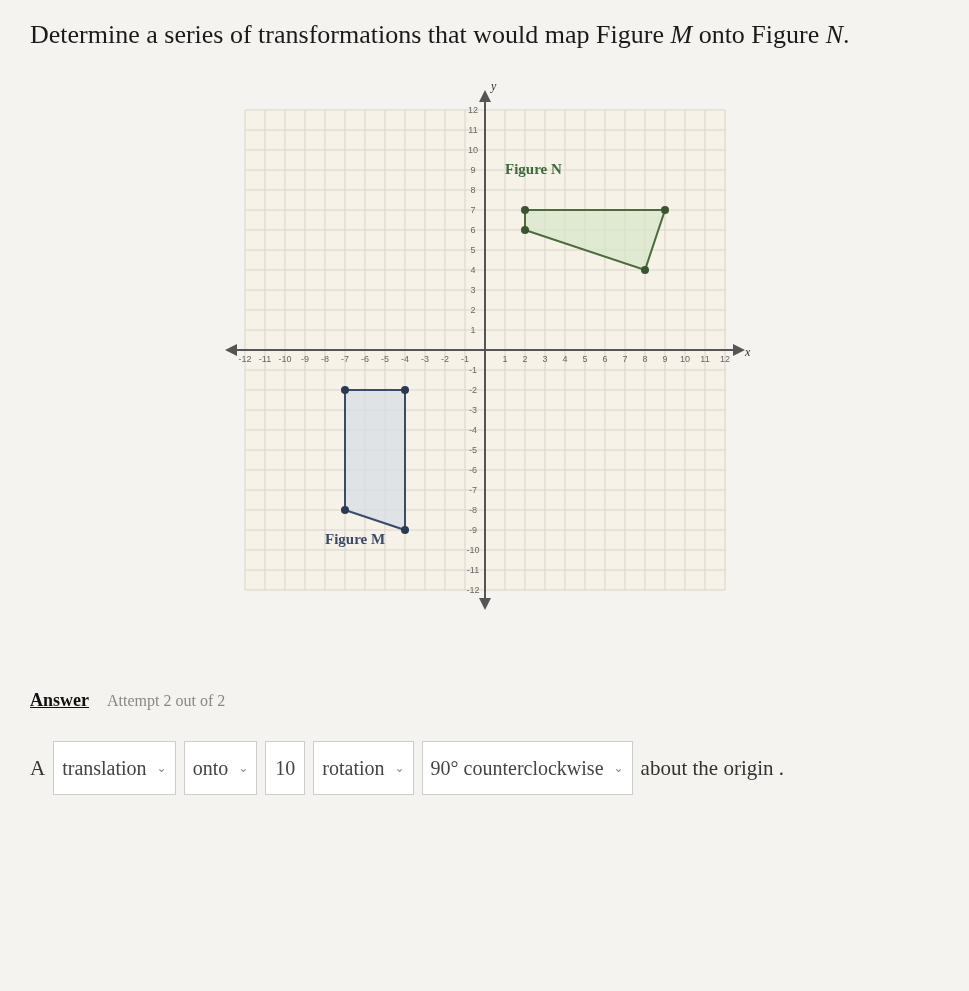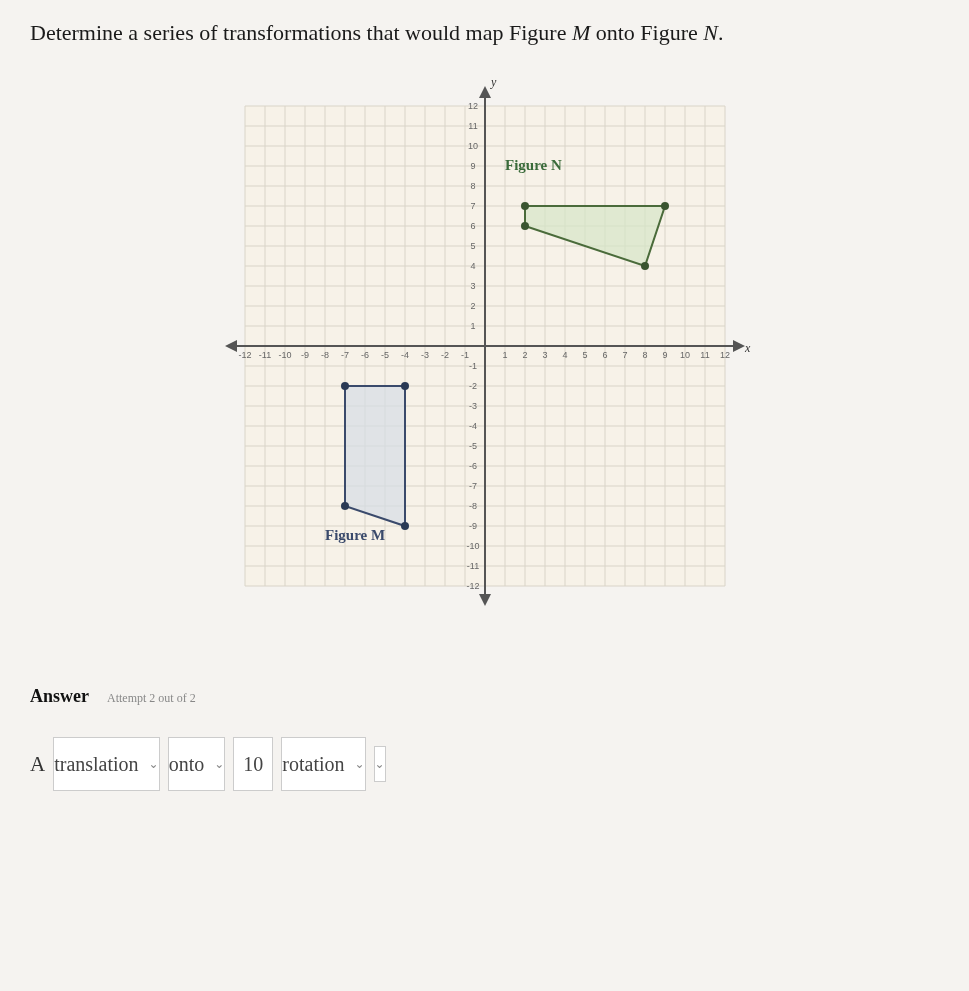--- a/index.html
+++ b/index.html
@@ -5,21 +5,21 @@
   * { box-sizing: border-box; }
   body {
     margin: 0;
     padding: 20px 30px;
     font-family: Georgia, 'Times New Roman', serif;
     background: #f5f3f0;
     color: #222;
     width: 969px;
   }
   .prompt {
-    font-size: 22px;
+    font-size: 26px;
     margin-bottom: 30px;
     color: #1a1a1a;
   }
   .prompt .var {
     font-style: italic;
     font-family: 'Times New Roman', serif;
   }
   .graph-wrap {
     display: flex;
     justify-content: center;
@@ -31,40 +31,41 @@
     margin-top: 30px;
   }
   .answer-header {
     font-size: 18px;
     color: #333;
     margin-bottom: 30px;
   }
   .answer-label {
     font-weight: bold;
     color: #111;
+    text-decoration: underline;
   }
   .attempt {
     color: #888;
-    font-size: 12px;
+    font-size: 16px;
   }
   .sentence {
     font-size: 21px;
     color: #333;
     line-height: 2.2;
     display: flex;
     flex-wrap: wrap;
     align-items: center;
     gap: 8px;
   }
   .select-box {
     display: inline-flex;
     align-items: center;
     background: #fff;
     border: 1px solid #ccc;
-    padding: 4px 0;
+    padding: 4px 8px;
     font-size: 20px;
     color: #444;
     gap: 10px;
     cursor: pointer;
     font-family: Georgia, serif;
   }
   .input-box {
     display: inline-block;
     background: #fff;
     border: 1px solid #ccc;
@@ -233,17 +234,19 @@
 
     <span class="input-box">10</span>
 
 
     <span class="select-box">
       <span>rotation</span>
       <span class="chev">⌄</span>
     </span>
 
     <span class="select-box">
-      <span class="chev">⌄</span>
-    </span>
-
+      <span>90° counterclockwise</span>
+      <span class="chev">⌄</span>
+    </span>
+
+    <span>about the origin .</span>
   </div>
 </div>
 
 </body></html>

